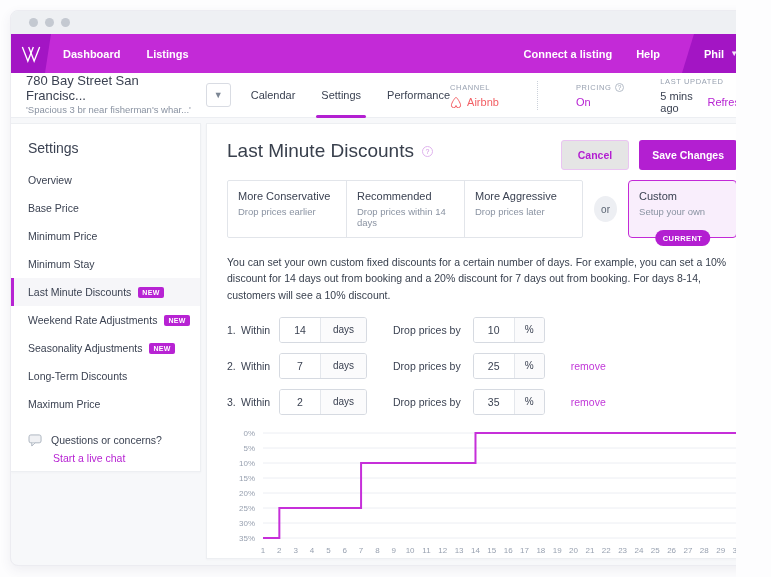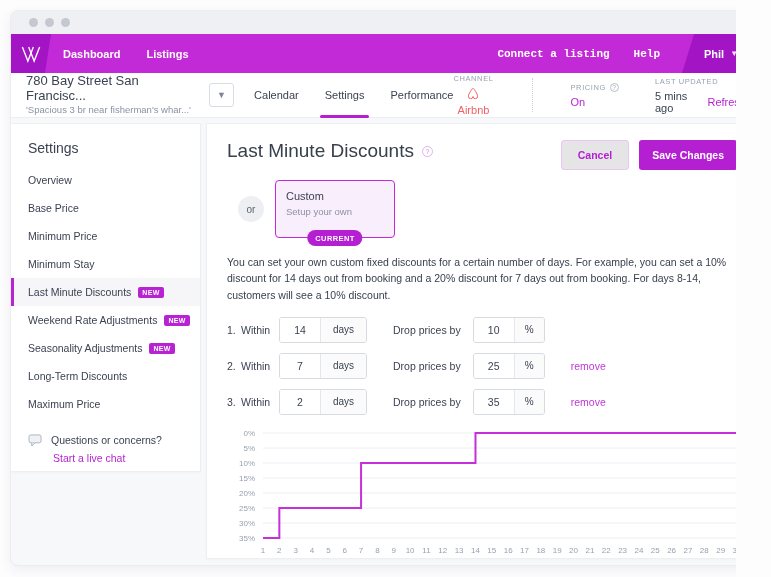--- a/index.html
+++ b/index.html
@@ -13,40 +13,40 @@
   .titlebar { height:23px; background:#eef0f3; display:flex; align-items:center; padding-left:18px; gap:7px; }
   .tl-dot { width:9px; height:9px; border-radius:50%; background:#c4c9d1; }
 
   
   .navbar { position:relative; height:39px; background:#c32ad7; display:flex; align-items:center; color:#fff; }
   .logo-patch { position:absolute; left:0; top:0; height:39px; width:40px; background:#a315c4;
                 clip-path:polygon(0 0,100% 0,calc(100% - 6px) 100%,0 100%);
                 display:flex; align-items:center; justify-content:center; cursor:pointer; }
   .nav-left { display:flex; gap:26px; margin-left:52px; }
   .nav-link { font-size:11px; font-weight:bold; cursor:pointer; }
-  .nav-right { margin-left:auto; display:flex; align-items:flex-start; gap:24px; margin-right:100px;font-family:Liberation Mono, monospace; }
+  .nav-right { margin-left:auto; display:flex; align-items:flex-start; gap:24px; margin-right:100px; }
   .user-patch { position:absolute; right:0; top:0; height:39px; width:78px; background:#a315c4;
                 clip-path:polygon(12px 0,100% 0,100% 100%,0 100%);
                 display:flex; align-items:center; justify-content:center; gap:6px; cursor:pointer; }
   .chev { font-size:8px; opacity:.9; }
 
   
   .listing-header { height:45px; background:#fff; border-bottom:1px solid #eceef2; display:flex; align-items:center; padding:0 14px 0 15px; }
   .lh-titles { line-height:1.15; }
   .lh-title { font-size:13px; color:#3b4252; }
   .lh-sub { font-size:9.5px; color:#8a93a2; margin-top:2px; }
   .lh-drop { margin-left:10px; width:26px; height:24px; border:1px solid #d9dce3; border-radius:3px; background:#fff;
              display:flex; align-items:center; justify-content:center; color:#7c8694; font-size:9px; cursor:pointer; }
   .tabs { display:flex; margin-left:20px; gap:26px; height:45px; align-items:center; }
   .tab { position:relative; font-size:11px; color:#3b4252; height:100%; display:flex; align-items:center; cursor:pointer; }
   .tab.active::after { content:""; position:absolute; left:-5px; right:-5px; bottom:0; height:3px; background:#b31fd1; border-radius:2px; }
   .lh-right { margin-left:auto; display:flex; align-items:center; gap:36px; }
   .meta-label { font-size:7.5px; letter-spacing:.6px; color:#99a2b1; display:flex; align-items:center; gap:4px; }
   .meta-value { margin-top:4px; font-size:11px; color:#3b4252; display:flex; align-items:center; gap:5px; }
-  .meta-value.red { color:#f25f64;flex-direction:column; }
+  .meta-value.red { color:#f25f64; }
   .meta-value .magenta { color:#b723d3; }
   .dotted-div { align-self:stretch; border-left:1px dotted #ccd2db; margin:4px 2px; }
   .qmark { width:9px; height:9px; border:1px solid #b6bec9; border-radius:50%; color:#9aa3b2;
            font-size:6.5px; display:inline-flex; align-items:center; justify-content:center; }
   .refresh { color:#b723d3; cursor:pointer; }
 
   
   .content { position:relative; height:449px; }
   .sidebar { position:absolute; left:0; top:5px; width:190px; height:349px; background:#fff;
              border:1px solid #edeff2; border-left:none; box-shadow:0 1px 2px rgba(60,60,90,.03); }
@@ -247,20 +247,36 @@
             <span>Last Minute Discounts</span>
             <span class="qmark-lg">?</span>
           </div>
           <div class="mc-buttons">
             <button class="btn-cancel">Cancel</button>
             <button class="btn-save">Save Changes</button>
           </div>
         </div>
 
         <div class="strategy-row">
+          <div class="strategy-group" id="strategy-group">
+  <div class="strategy-cell">
+    <div class="sc-title">More Conservative</div>
+    <div class="sc-sub">Drop prices earlier</div>
+  </div>
+
+  <div class="strategy-cell">
+    <div class="sc-title">Recommended</div>
+    <div class="sc-sub">Drop prices within 14 days</div>
+  </div>
+
+  <div class="strategy-cell">
+    <div class="sc-title">More Aggressive</div>
+    <div class="sc-sub">Drop prices later</div>
+  </div>
+</div>
           <div class="or-circle">or</div>
           <div class="custom-card">
             <div class="sc-title">Custom</div>
             <div class="sc-sub">Setup your own</div>
             <div class="badge-current">CURRENT</div>
           </div>
         </div>
 
         <p class="description">You can set your own custom fixed discounts for a certain number of days. For example, you can set a 10% discount for 14 days out from booking and a 20% discount for 7 days out from booking. For days 8-14, customers will see a 10% discount.</p>
 

